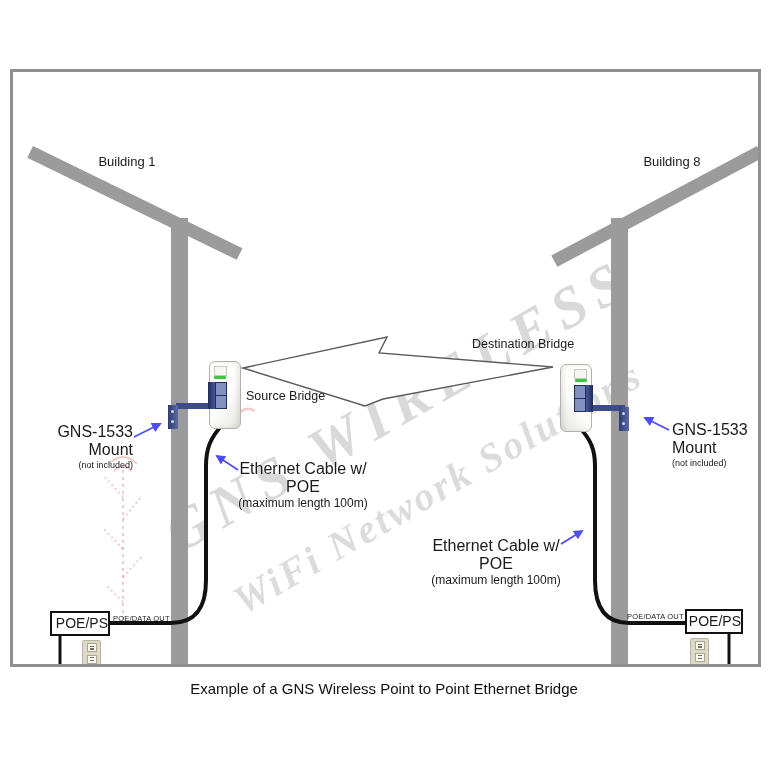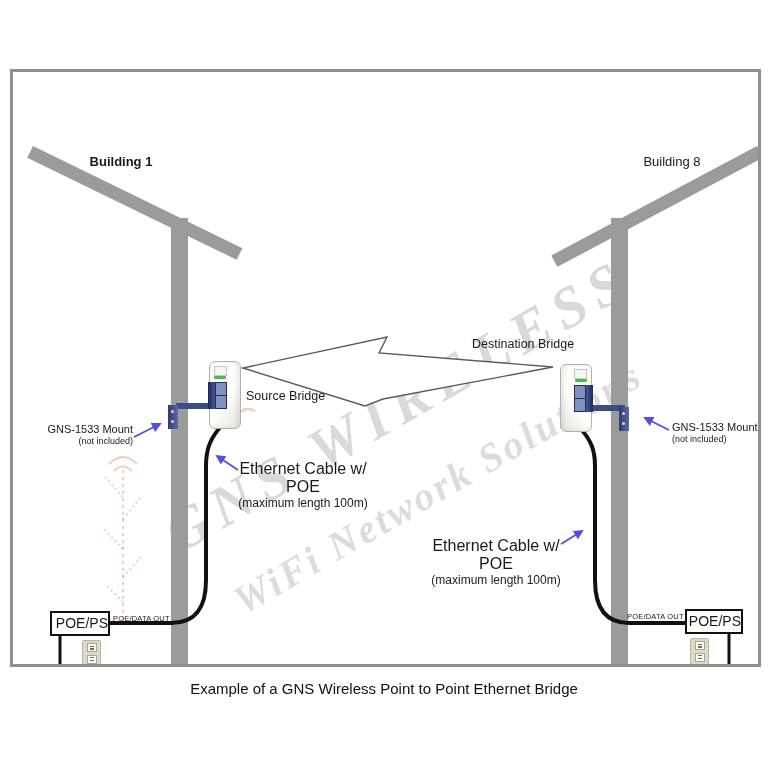--- a/index.html
+++ b/index.html
@@ -35,21 +35,21 @@
   .dev-port{position:absolute;left:5px;width:10px;height:12px;background:#8091c0;border:1px solid #202f58;}
   .dev-port.p1{top:20px;} .dev-port.p2{top:33px;}
   .arm{position:absolute;height:6px;background:#3c4c86;top:331px;}
   .arm.left{left:163px;width:36px;} .arm.right{left:576px;top:333px;width:36px;}
   .bracket{position:absolute;width:10px;height:24px;background:linear-gradient(90deg,#2e3c6e,#5a6aa8);}
   .bracket.left{left:155px;top:333px;} .bracket.right{left:606px;top:335px;}
   .bracket i{position:absolute;left:3px;width:3px;height:3px;border-radius:50%;background:#cfd6ea;}
   .bracket i.d1{top:5px;} .bracket i.d2{top:15px;}
   
   .lbl{position:absolute;line-height:1.15;}
-  .lbl .main{font-size:11px;}
+  .lbl .main{font-size:16px;}
   .lbl .note{font-size:9px;}
   .lbl-cable .main{font-size:16px;}
   .lbl-cable .note{font-size:12px;}
   .building-lbl{position:absolute;top:82px;width:110px;text-align:center;font-size:13px;}
   .bridge-lbl{position:absolute;font-size:12.5px;}
   
   .poebox{position:absolute;border:2.5px solid #111;background:#fff;text-align:right;
           font-size:14px;line-height:21px;}
   .poeout{position:absolute;font-size:7.5px;font-weight:normal;letter-spacing:0.2px;}
   
@@ -75,21 +75,21 @@
         <path d="M110,425 L92,405 M110,447 L128,425 M110,477 L90,456 M110,505 L130,483 M110,530 L94,514" stroke-dasharray="2 3"></path>
         <path d="M96,392 q14,-14 28,0 M101,399 q9,-9 18,0"></path>
         <path d="M218,356 Q228,330 242,339" stroke-width="2.4"></path>
       </g>
     </svg>
 
     <div class="pole left"></div>
     <div class="pole right"></div>
     <div class="roof left"></div>
     <div class="roof right"></div>
-    <div class="building-lbl" style="left:53px;font-weight:bold;">Building 1</div>
+    <div class="building-lbl" style="left:59px;">Building 1</div>
     <div class="building-lbl" style="left:604px;">Building 8</div>
 
     <svg class="overlay" viewBox="0 0 768 768">
       <defs>
         <marker id="bluehead" viewBox="0 0 10 10" refX="8" refY="5" markerWidth="5.5" markerHeight="5.5" orient="auto">
           <path d="M0,0 L10,5 L0,10 z" fill="#4d4df0"></path>
         </marker>
       </defs>
 
       <polygon points="230,296 374,265 366,281 540,295 370,327 352,334" fill="#ffffff" stroke="#5a5a5a" stroke-width="1.4"></polygon>

